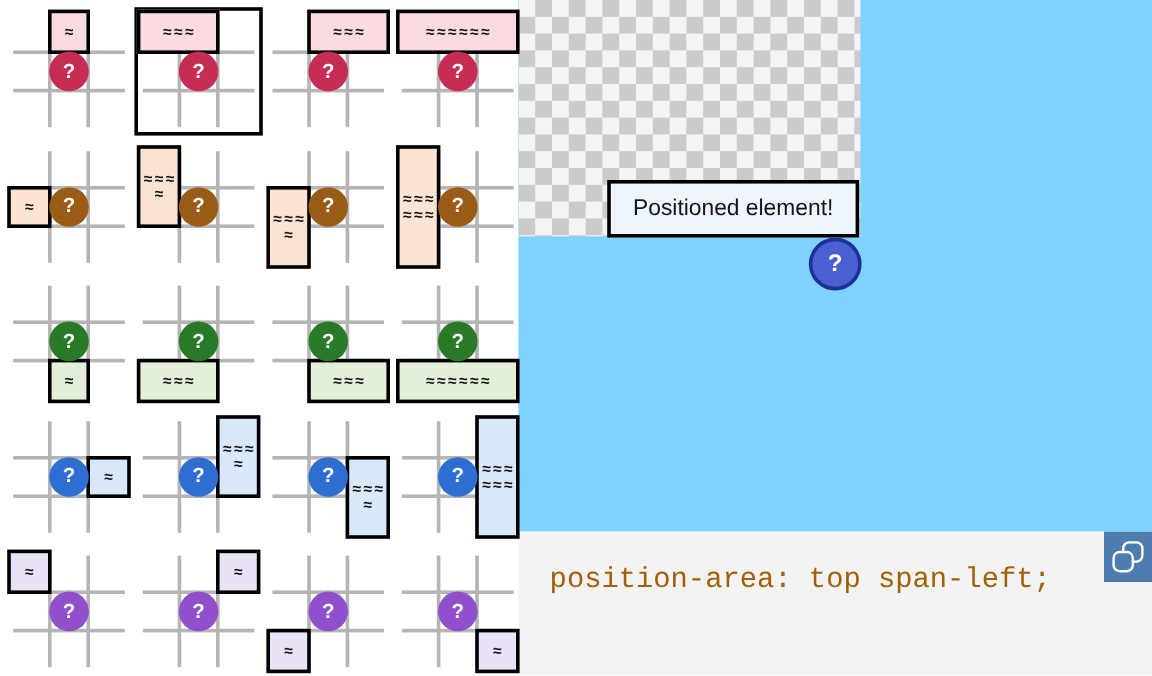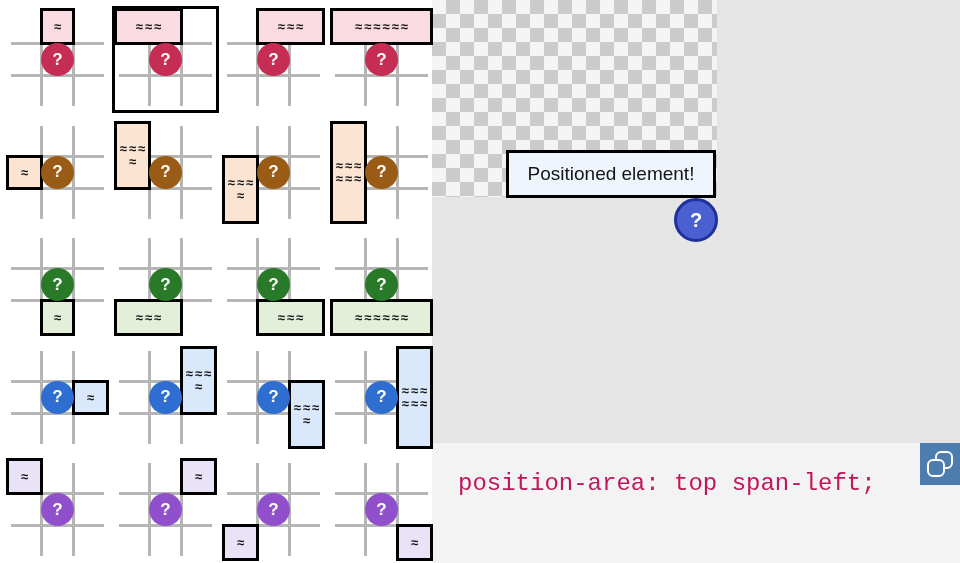--- a/index.html
+++ b/index.html
@@ -21,36 +21,36 @@
   .abox { position: absolute; border: 3px solid #000; z-index: 2;
     display: flex; flex-wrap: wrap; justify-content: center; align-content: center;
     overflow: hidden; column-gap: 2px; line-height: 13px; }
   .abox span { font-size: 13px; font-weight: bold; color: #111; }
   .qcircle { position: absolute; left: 30px; top: 30px; width: 33px; height: 33px;
     border-radius: 50%; z-index: 3; display: flex; align-items: center;
     justify-content: center; color: #fff; font-weight: bold; font-size: 17px; }
 
   
   .right { width: 528px; height: 563px; display: flex; flex-direction: column; flex: none; }
-  .preview { position: relative; width: 528px; height: 443px; background: #e5e5e5; overflow: hidden; }
+  .preview { position: relative; width: 528px; height: 443px; background: #7dd3fc; overflow: hidden; }
   .area-region { position: absolute; left: 0; top: 0; width: 285px; height: 197px;
     background: repeating-conic-gradient(#cbcbcb 0% 25%, #f4f4f4 0% 50%);
     background-size: 28px 28px; }
   .positioned-el { position: absolute; left: 74px; top: 150px; width: 210px; height: 48px;
     background: #eff5fc; border: 3px solid #000; display: flex; align-items: center;
     justify-content: center; font-size: 19px; font-weight: 500; color: #151515; }
   .anchor { position: absolute; left: 242px; top: 198px; width: 44px; height: 44px;
     border-radius: 50%; background: #4a5fd0; border: 3px solid #20309b;
     display: flex; align-items: center; justify-content: center;
     color: #ffffff; font-weight: bold; font-size: 20px; }
 
   .code-bar { position: relative; width: 528px; height: 120px; background: #f3f3f3; }
   .code-text { position: absolute; left: 26px; top: 27px; white-space: pre;
     font-family: "Liberation Mono", "DejaVu Sans Mono", monospace;
-    font-size: 24px; color: #be185d; }
+    font-size: 24px; color: #a16207; }
   .copy-btn { position: absolute; top: 0; right: 0; width: 40px; height: 42px;
     background: #4d7cae; border: none; cursor: pointer; display: flex;
     align-items: center; justify-content: center; }
   .copy-ic { position: relative; width: 26px; height: 26px; }
   .copy-ic .back, .copy-ic .front { position: absolute; width: 18px; height: 18px;
     border: 2.5px solid #ffffff; border-radius: 6px; }
   .copy-ic .back { right: 0; top: 0; }
   .copy-ic .front { left: 0; bottom: 0; background: #4d7cae; }
 </style>
 </head>

